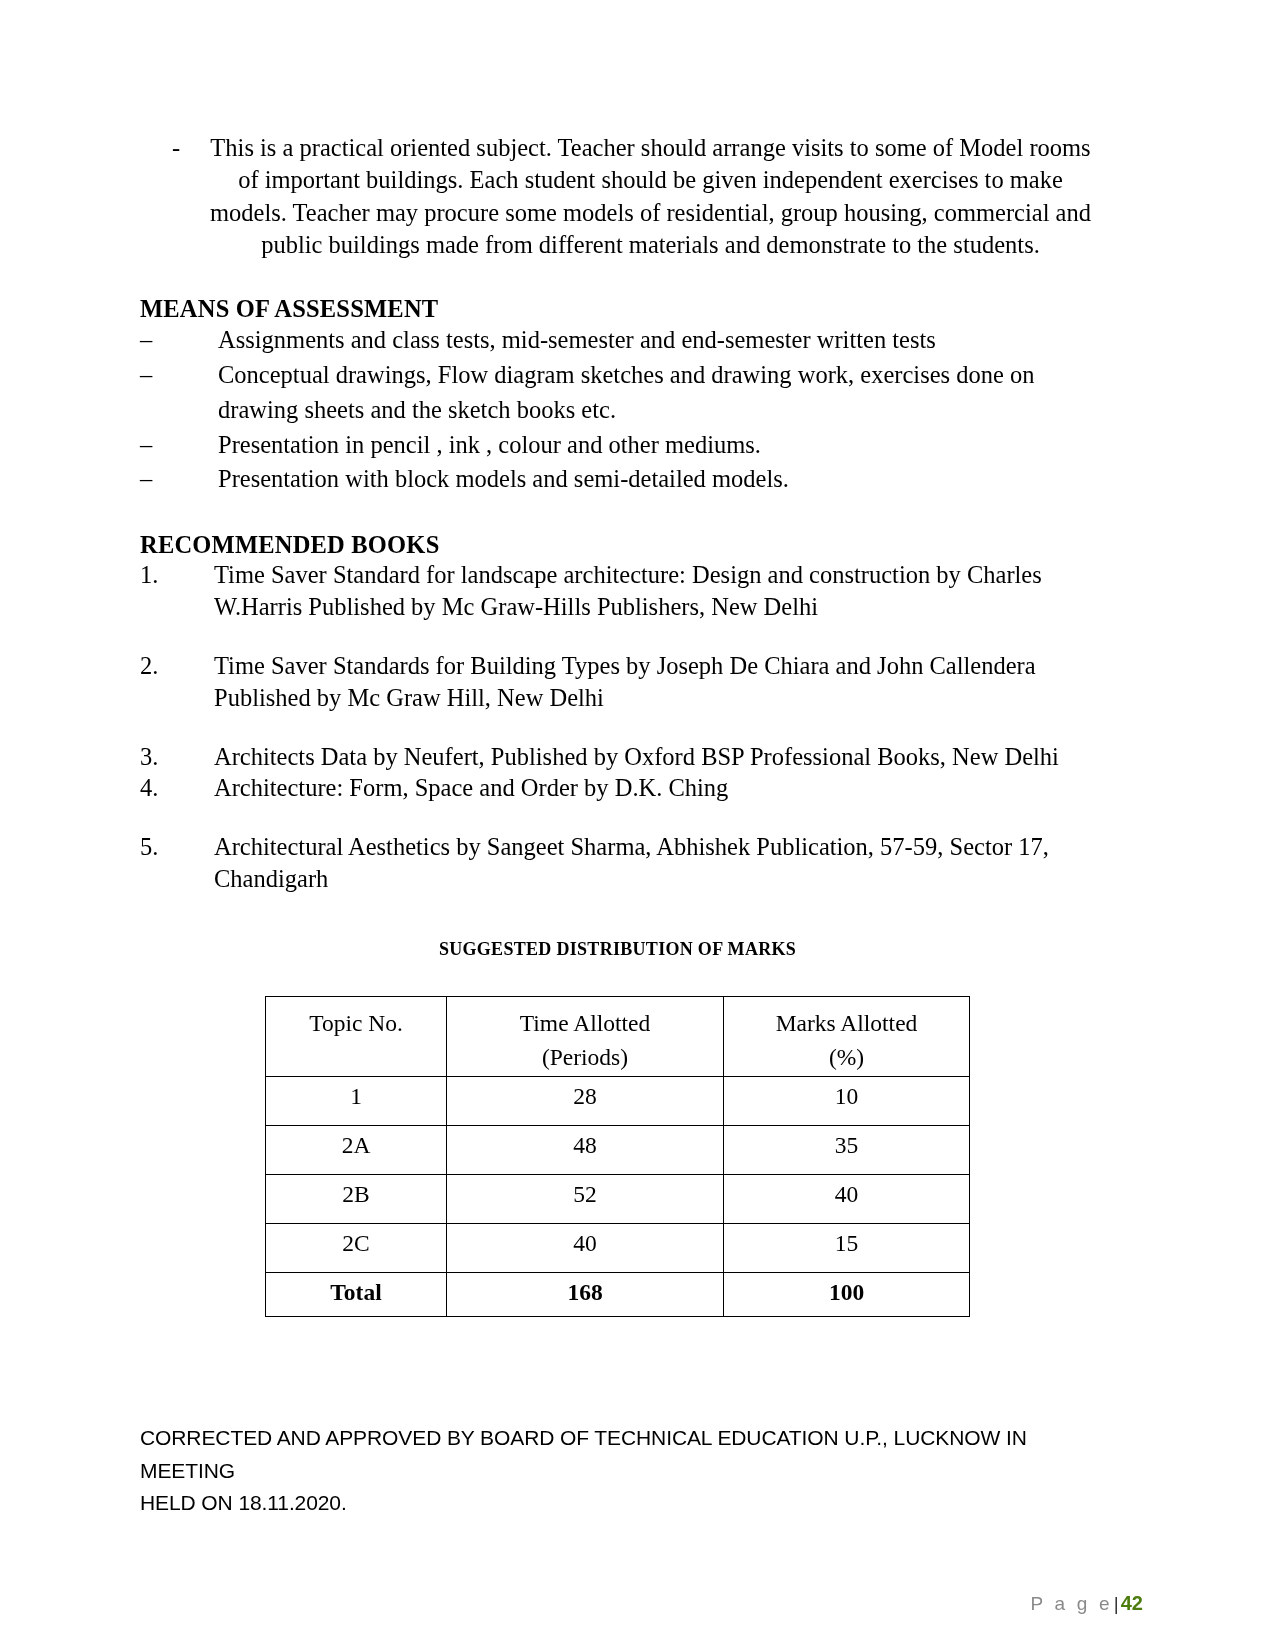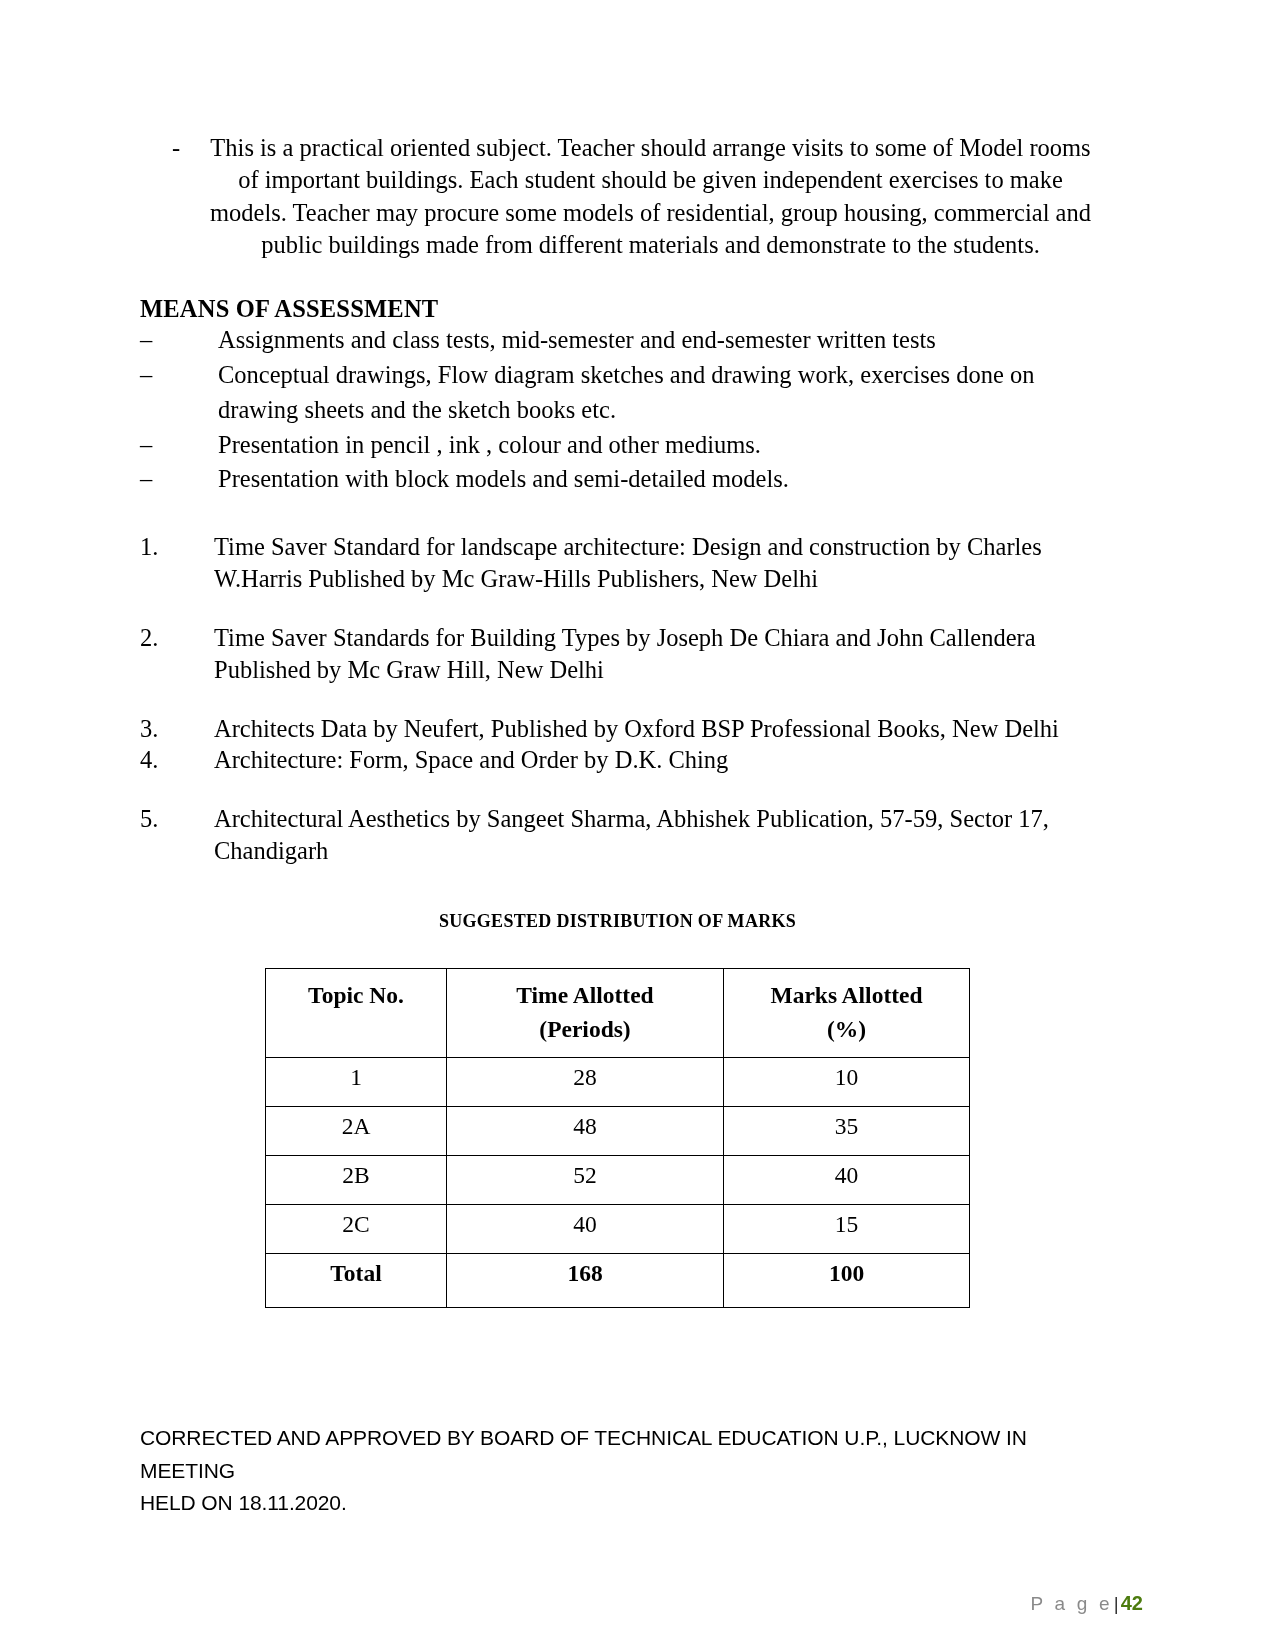--- a/index.html
+++ b/index.html
@@ -106,33 +106,33 @@
     font-size: 23.5px;
   }
   table.marks th,
   table.marks td {
     border: 1.6px solid #000;
     text-align: center;
     vertical-align: top;
     padding: 6px 4px 10px 4px;
   }
   table.marks thead th {
-    font-weight: bold;
+    font-weight: normal;
     line-height: 1.45;
     padding-top: 9px;
-    padding-bottom: 11px;
+    padding-bottom: 2px;
   }
   table.marks td.col-topic { width: 172px; }
   table.marks td.col-time  { width: 268px; }
   table.marks td.col-marks { width: 237px; }
   table.marks th.col-topic { width: 172px; }
   table.marks th.col-time  { width: 268px; }
   table.marks th.col-marks { width: 237px; }
   table.marks tbody tr.data-row td { height: 28px; padding-bottom: 14px; }
-  table.marks tbody tr.total-row td { font-weight: bold; padding-bottom: 20px; }
+  table.marks tbody tr.total-row td { font-weight: bold; padding-bottom: 10px; }
 
   
   .doc-footer {
     position: absolute;
     left: 140px;
     top: 1422px;
     width: 940px;
     font-family: "Liberation Sans", "DejaVu Sans", sans-serif;
     font-size: 21px;
     line-height: 1.55;
@@ -191,20 +191,21 @@
         <span class="dash-body"> Presentation in pencil , ink , colour and other mediums.</span>
       </div>
       <div class="dash-item">
         <span class="dash-mark">–</span>
         <span class="dash-body">Presentation with block models and semi-detailed models.</span>
       </div>
     </div>
 
     <div class="gap-before-heading"></div>
 
+    <div class="section-heading">RECOMMENDED BOOKS</div>
 
     <div class="num-list">
       <div class="num-item">
         <span class="num-mark">1.</span>
         <span class="num-body">Time Saver Standard for landscape architecture: Design and construction by Charles W.Harris Published by Mc Graw-Hills Publishers, New Delhi</span>
       </div>
       <div class="num-spacer"></div>
       <div class="num-item">
         <span class="num-mark">2.</span>
         <span class="num-body">Time Saver Standards for Building Types by Joseph De Chiara and John Callendera Published by Mc Graw Hill, New Delhi</span>

